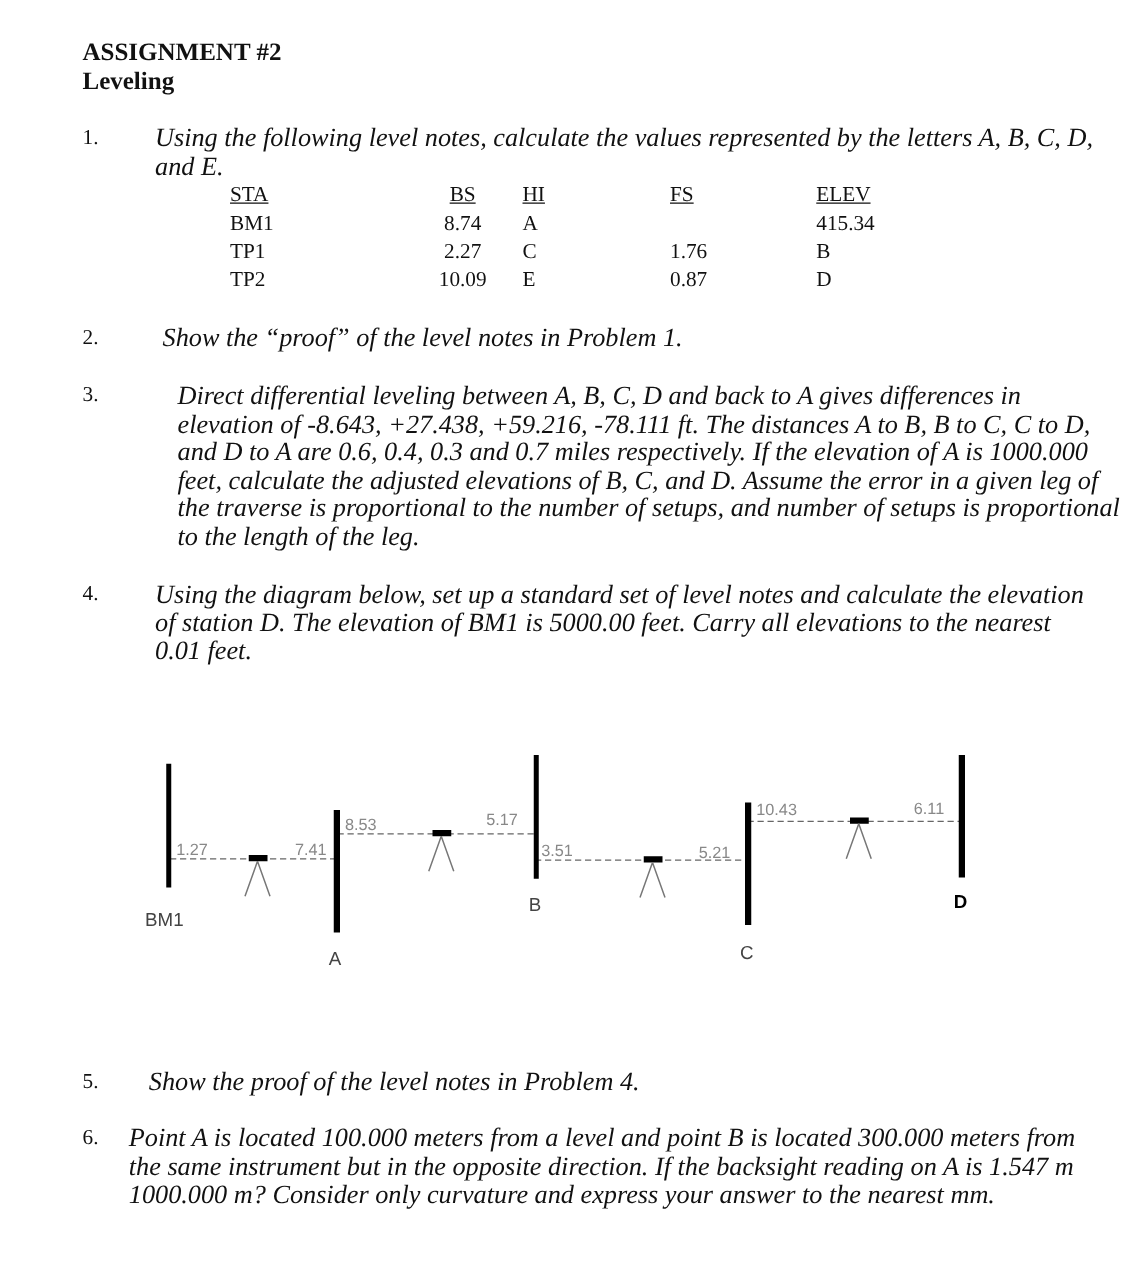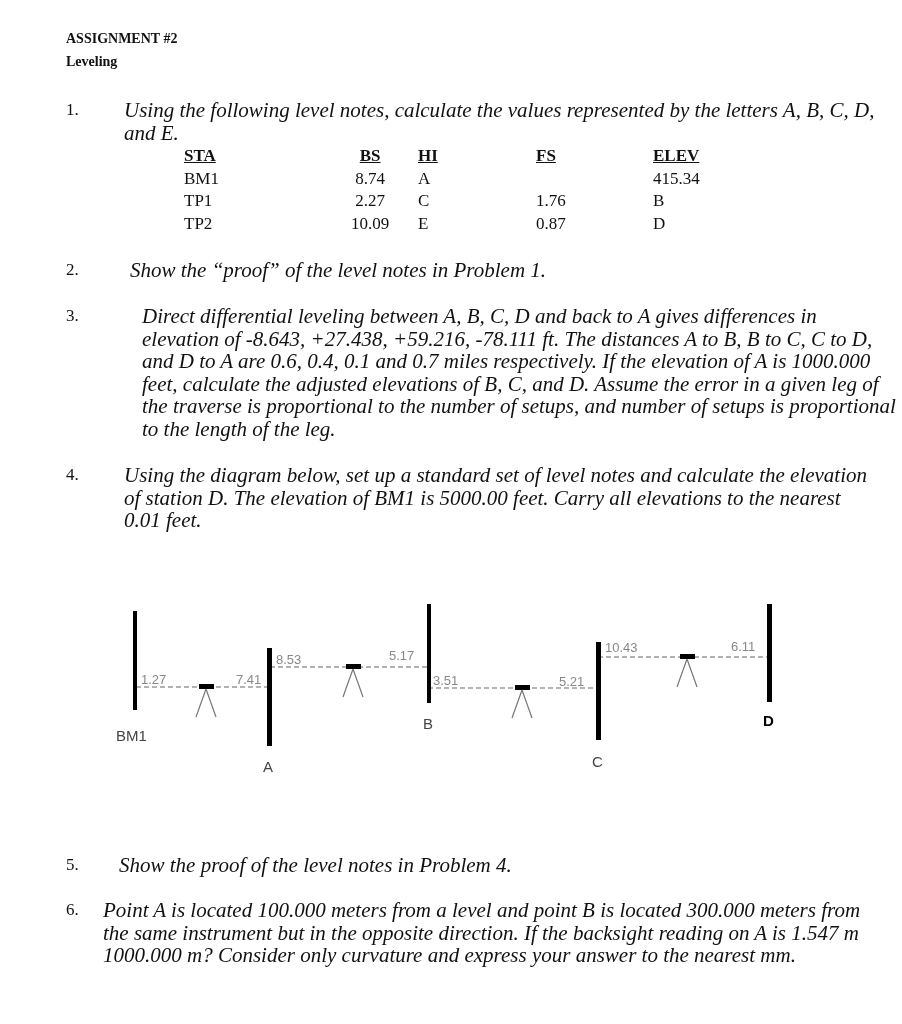--- a/index.html
+++ b/index.html
@@ -1,23 +1,23 @@
 <!DOCTYPE html>
 <html><head>
 <meta charset="utf-8">
 <style>
   html, body { margin:0; padding:0; background:#ffffff; }
   body { width:902px; height:1024px; position:relative; overflow:hidden;
          font-family:"Liberation Serif", "DejaVu Serif", serif; color:#111; }
-  .hdr { position:absolute; left:66px; font-weight:bold; font-size:14px; }
+  .hdr { position:absolute; left:66px; font-weight:bold; font-size:20px; }
   .num { position:absolute; font-size:17px; }
   .para { position:absolute; font-size:21px; line-height:22.5px;font-style:italic; }
   .tbl { position:absolute; left:184px; top:145px; font-size:17px; line-height:22.5px; }
   .tcol { position:absolute; white-space:nowrap; }
-  .tcol .h { text-decoration:underline;font-weight:bold; }
+  .tcol .h { text-decoration:underline; }
   .diagram { position:absolute; left:0; top:590px; width:902px; height:200px; }
   .diagram text { font-family:"Liberation Sans", "DejaVu Sans", sans-serif; }
 </style>
 </head>
 <body>
 
 <div class="hdr" style="top:31px;">ASSIGNMENT #2</div>
 <div class="hdr" style="top:54px;">Leveling</div>
 
 <div class="num" style="left:66px; top:100px;">1.</div>
@@ -59,21 +59,21 @@
   </div>
 </div>
 
 <div class="num" style="left:66px; top:260px;">2.</div>
 <div class="para" style="left:130px; top:259px;">Show the “proof” of the level notes in Problem 1.</div>
 
 <div class="num" style="left:66px; top:306px;">3.</div>
 <div class="para" style="left:142px; top:305px;">
   <div>Direct differential leveling between A, B, C, D and back to A gives differences in</div>
   <div>elevation of -8.643, +27.438, +59.216, -78.111 ft.  The distances A to B, B to C, C to D,</div>
-  <div>and D to A are 0.6, 0.4, 0.1 and 0.7 miles respectively.  If the elevation of A is 1000.000</div>
+  <div>and D to A are 0.6, 0.4, 0.3 and 0.7 miles respectively.  If the elevation of A is 1000.000</div>
   <div>feet, calculate the adjusted elevations of B, C, and D.  Assume the error in a given leg of</div>
   <div>the traverse is proportional to the number of setups, and  number of setups is proportional</div>
   <div>to the length of the leg.</div>
 </div>
 
 <div class="num" style="left:66px; top:465px;">4.</div>
 <div class="para" style="left:124px; top:464px;">
   <div>Using the diagram below, set up a standard set of level notes and calculate the elevation</div>
   <div>of station D.  The elevation of BM1 is 5000.00 feet.  Carry all elevations to the nearest</div>
   <div>0.01 feet.</div>

